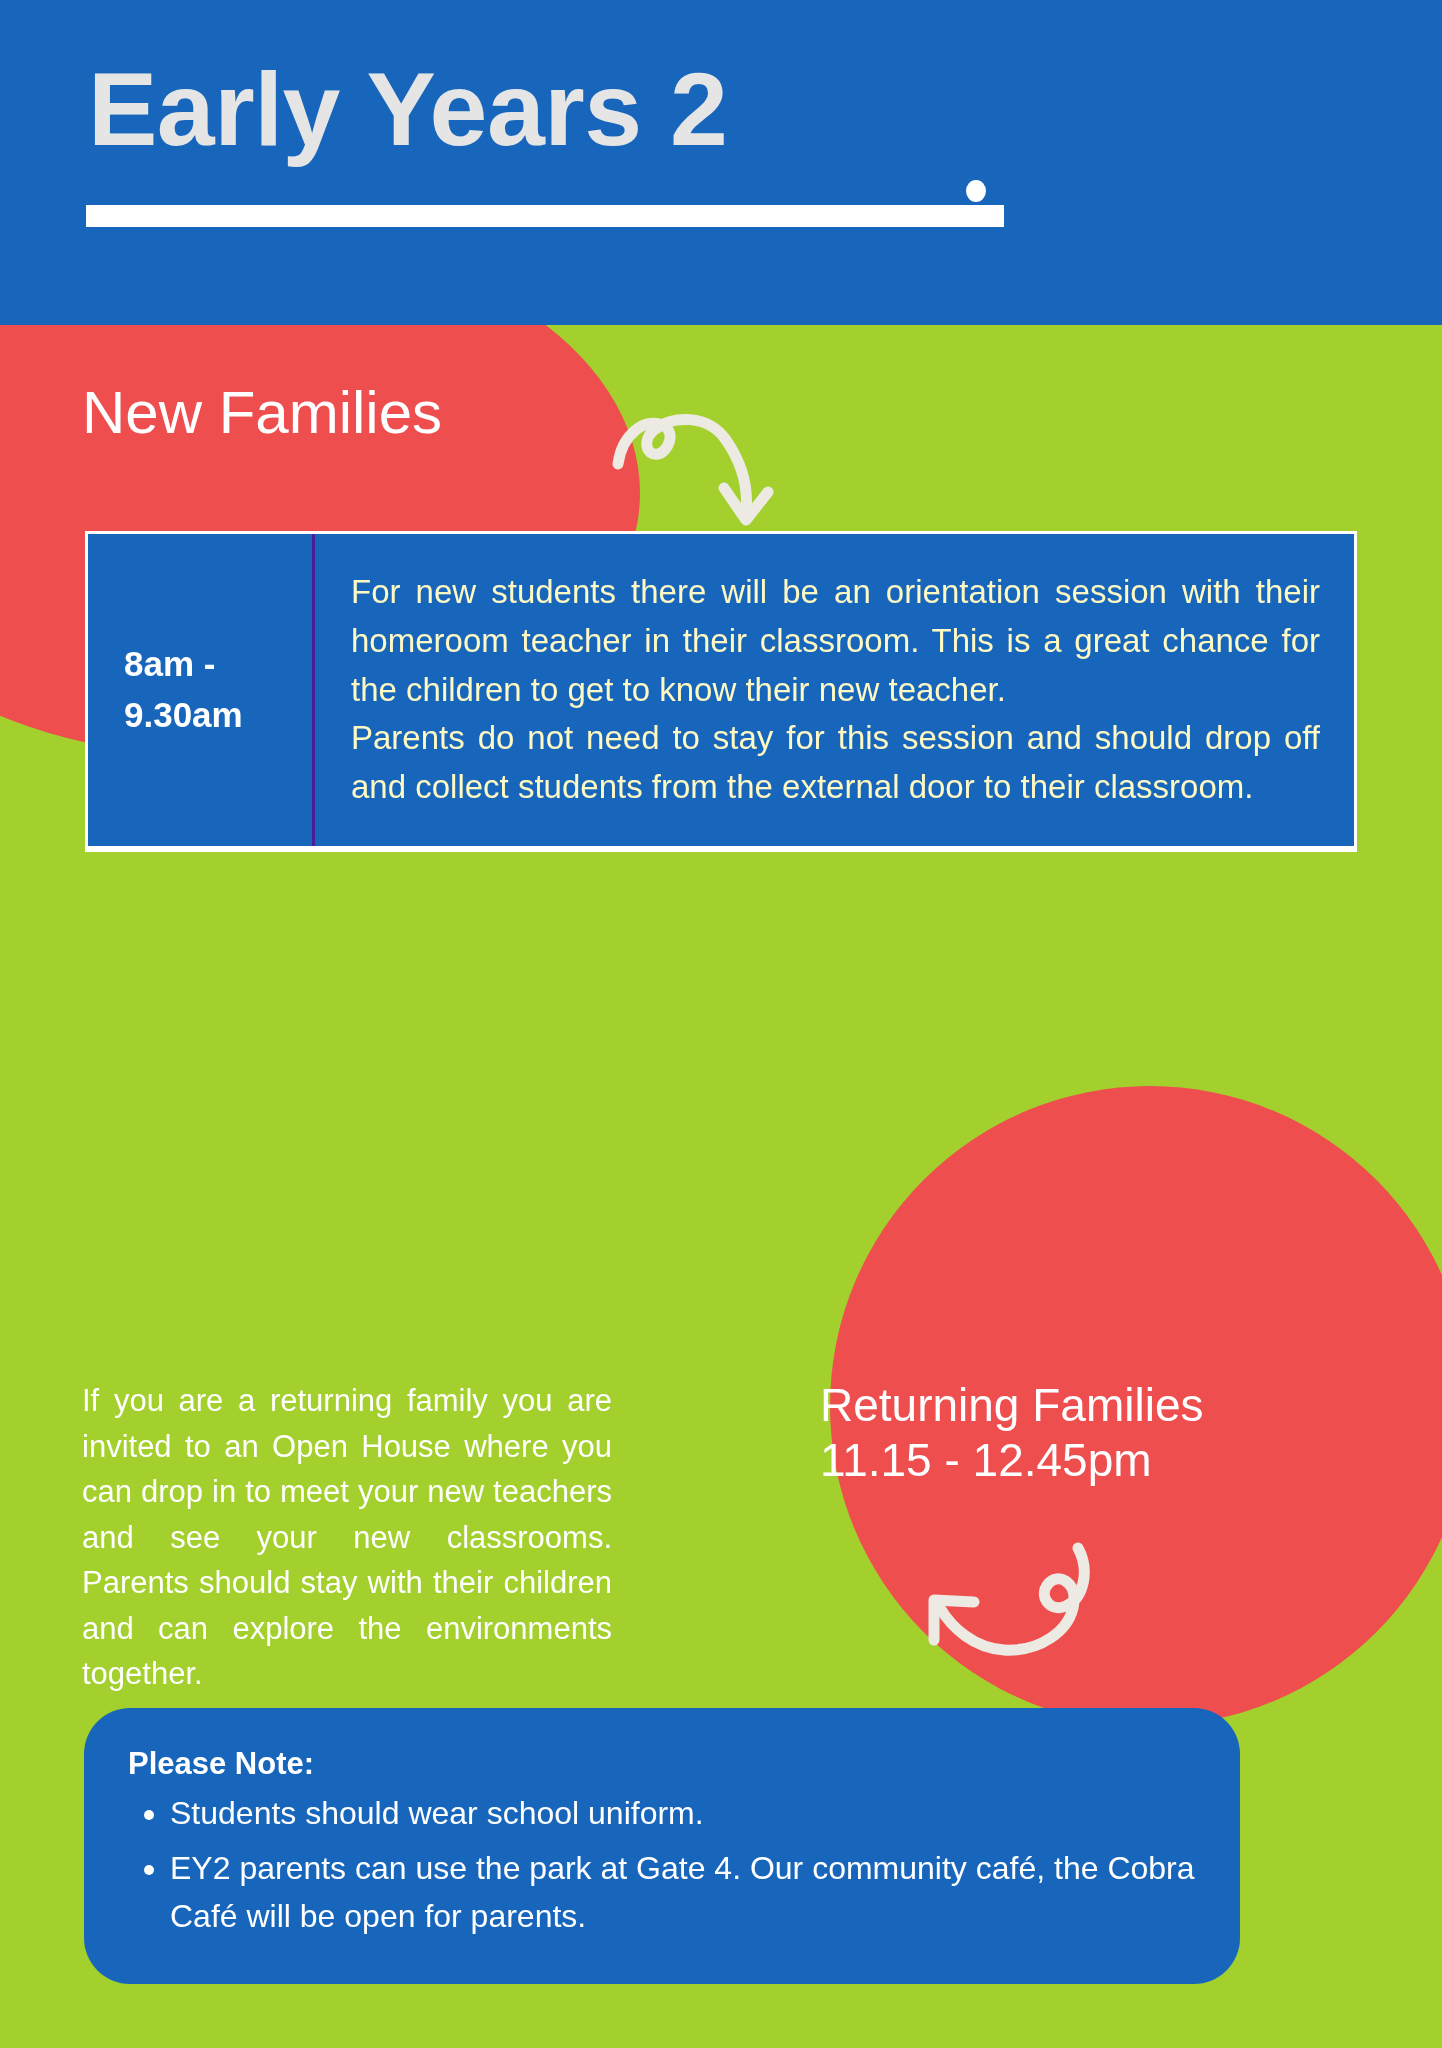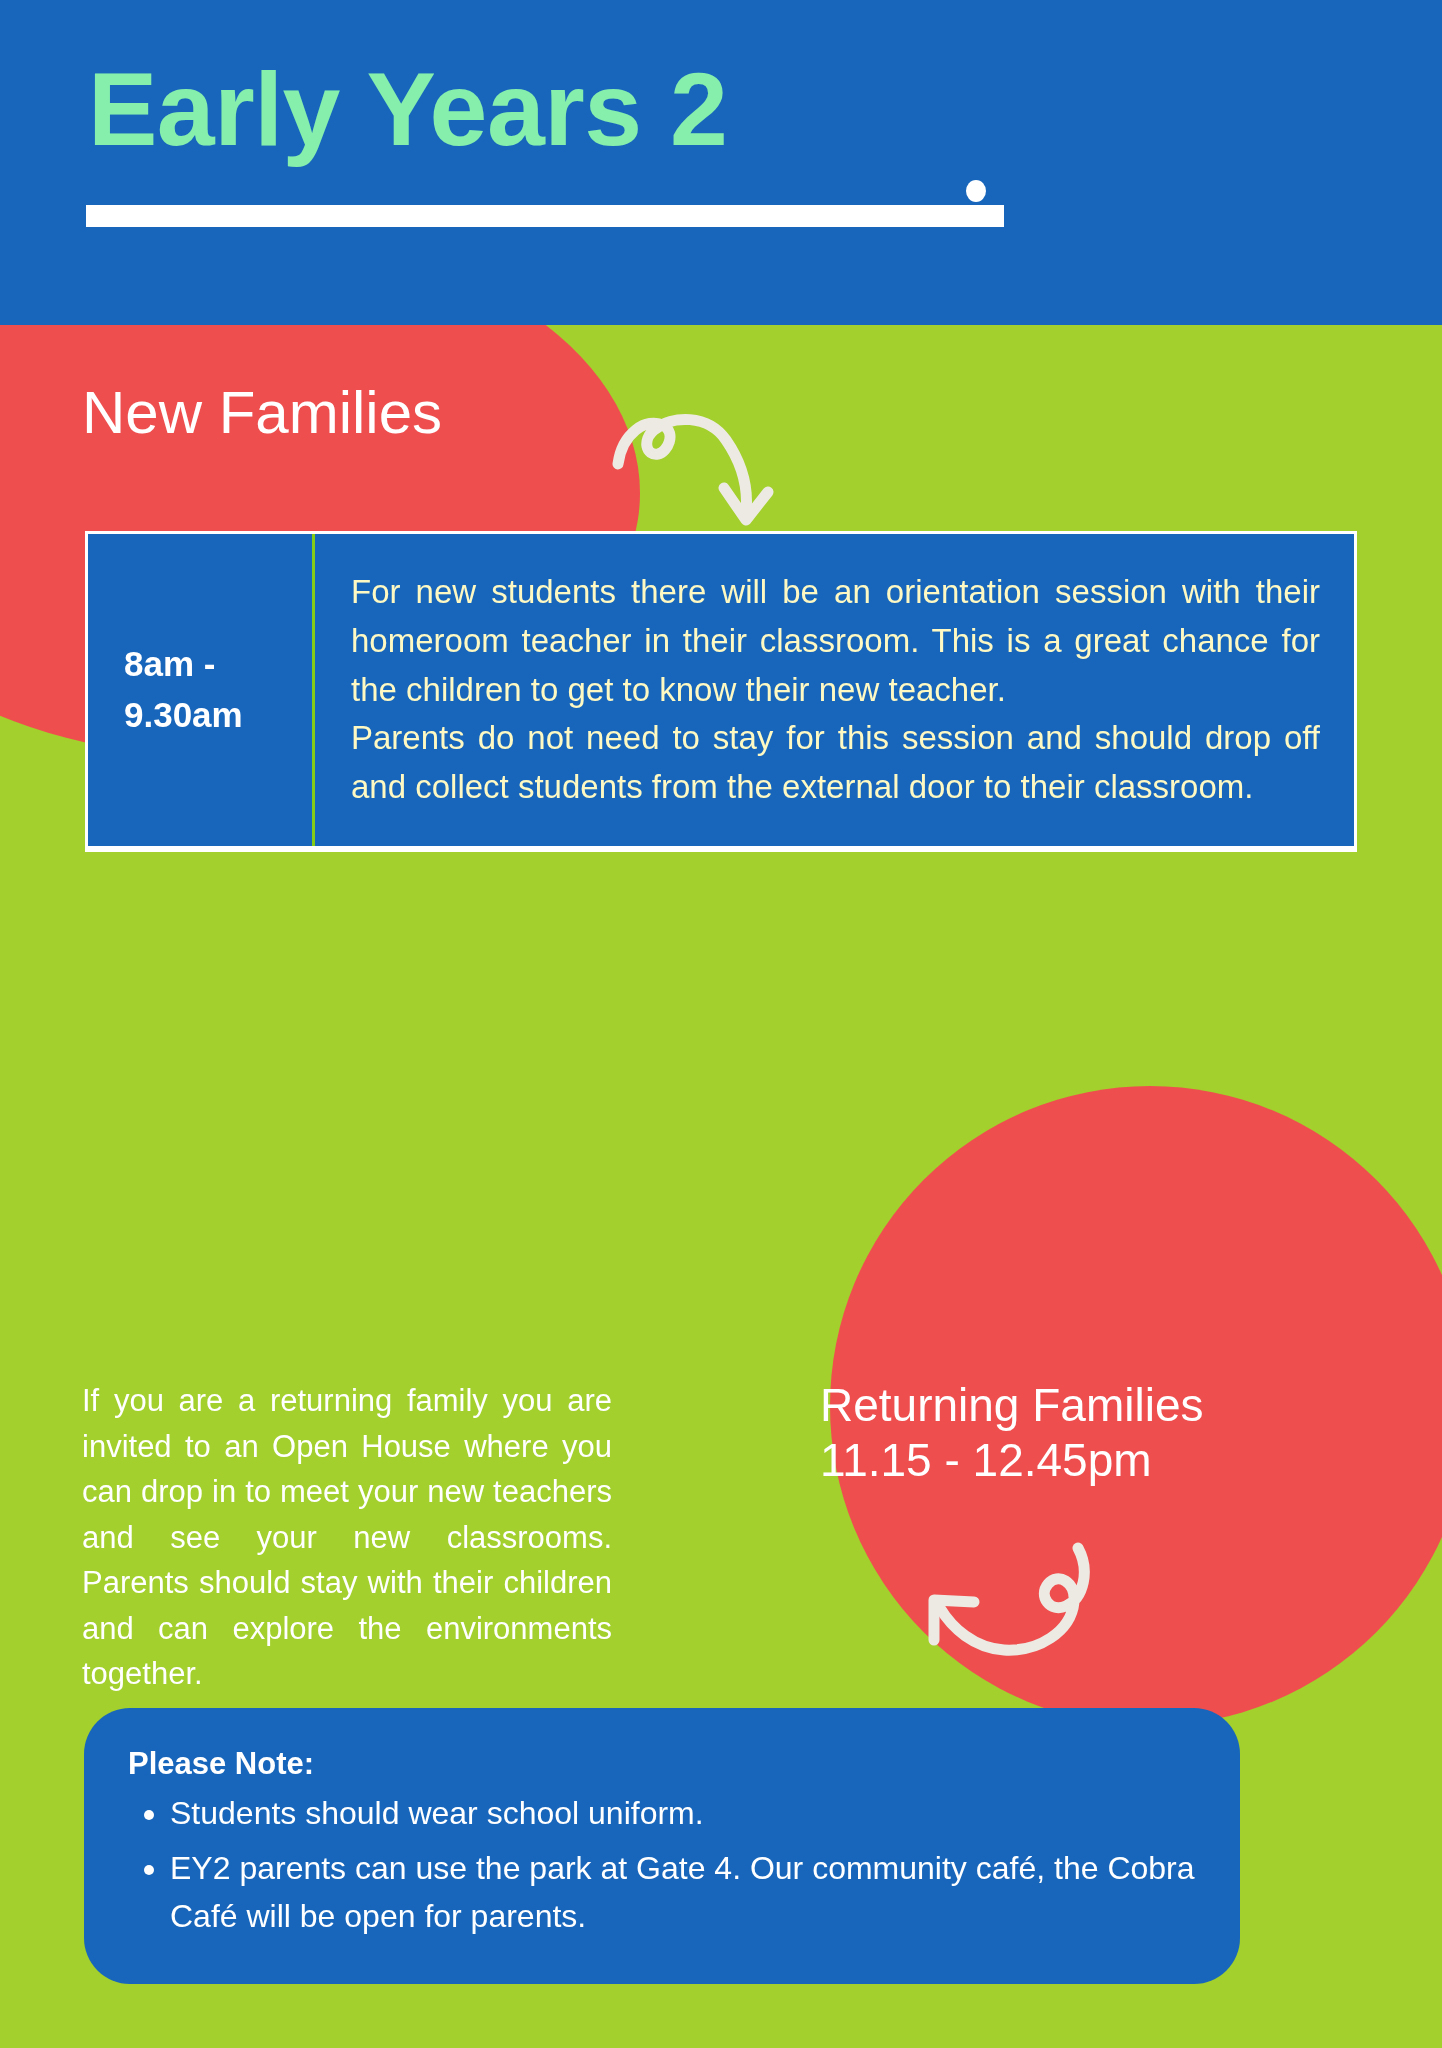--- a/index.html
+++ b/index.html
@@ -27,21 +27,21 @@
     height: 325px;
     background: #1766BC;
     z-index: 5;
   }
   .header-title {
     position: absolute;
     left: 88px;
     top: 55px;
     font-size: 104px;
     font-weight: bold;
-    color: #86efac;
+    color: #e5e5e5;
     letter-spacing: -0.5px;
     line-height: 1.05;
     white-space: nowrap;
   }
   .header-rule {
     position: absolute;
     left: 86px;
     top: 205px;
     width: 918px;
     height: 22px;
@@ -137,21 +137,21 @@
     display: flex;
     border-bottom: 3px solid #ffffff;
   }
   .sched-row:last-child {
     border-bottom: none;
   }
   .sched-time {
     width: 227px;
     flex: 0 0 227px;
     box-sizing: border-box;
-    border-right: 3px solid #84cc16;
+    border-right: 3px solid #4c1d95;
     padding: 20px 12px 20px 36px;
     display: flex;
     align-items: center;
     color: #ffffff;
     font-size: 35px;
     font-weight: bold;
     line-height: 1.45;
   }
   .sched-desc {
     flex: 1 1 auto;

